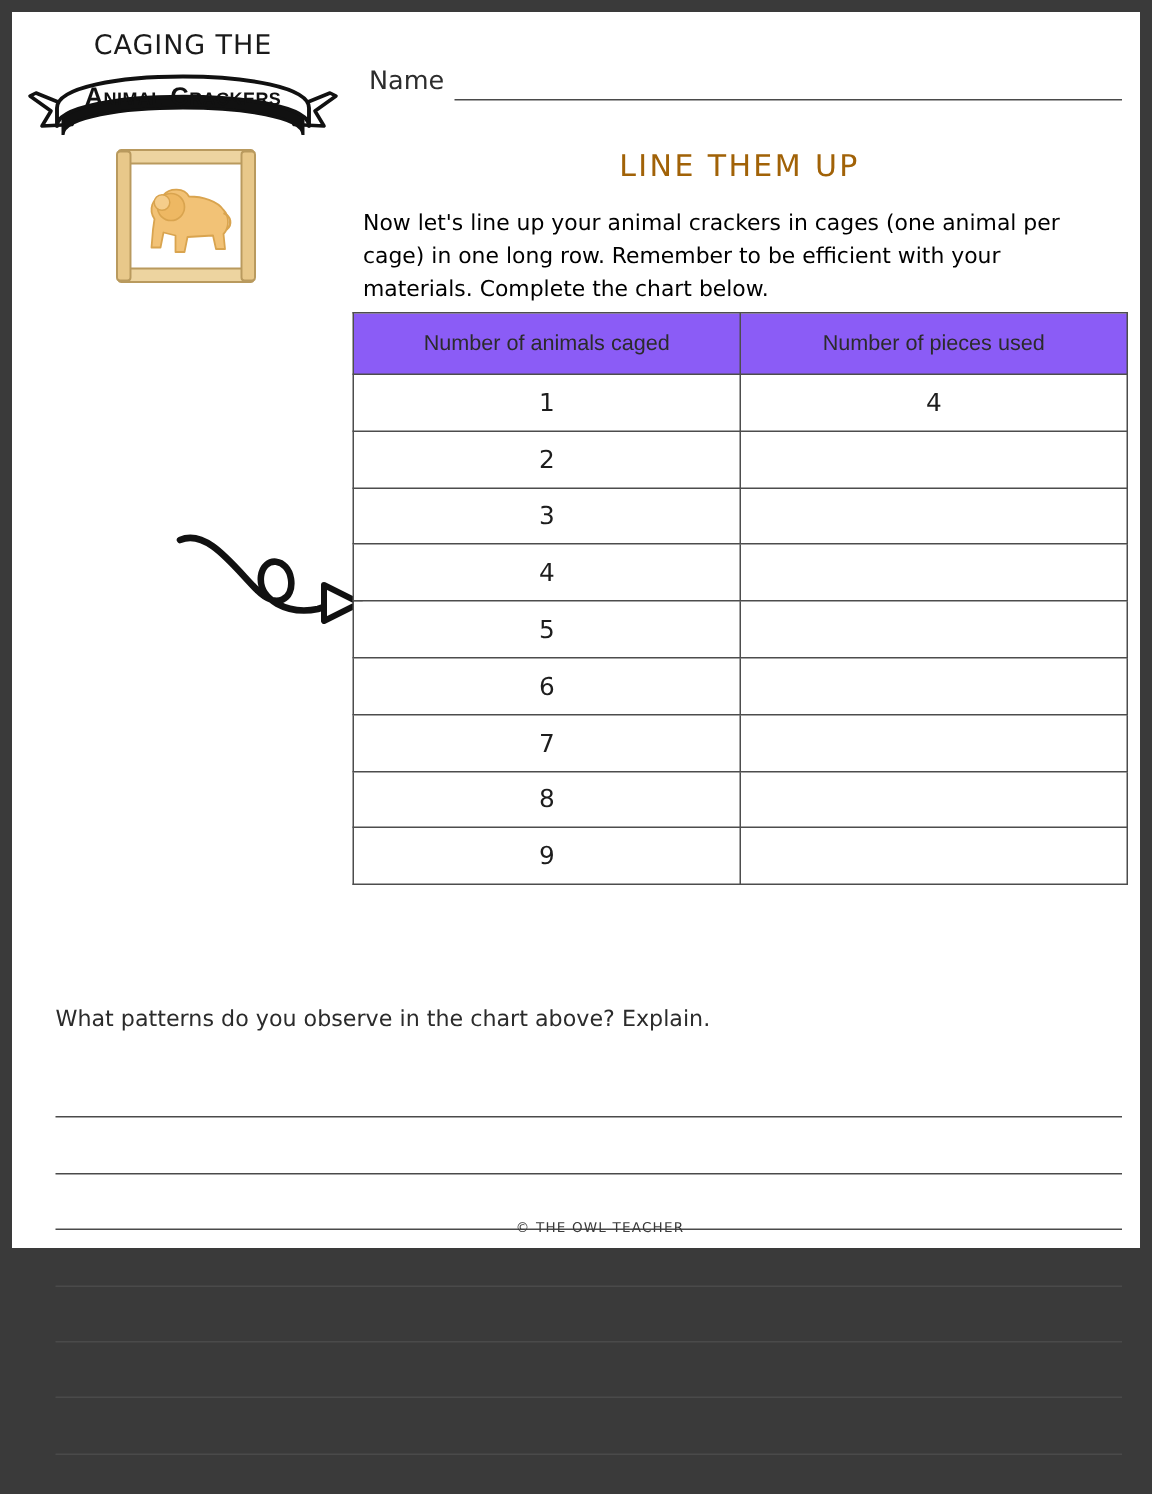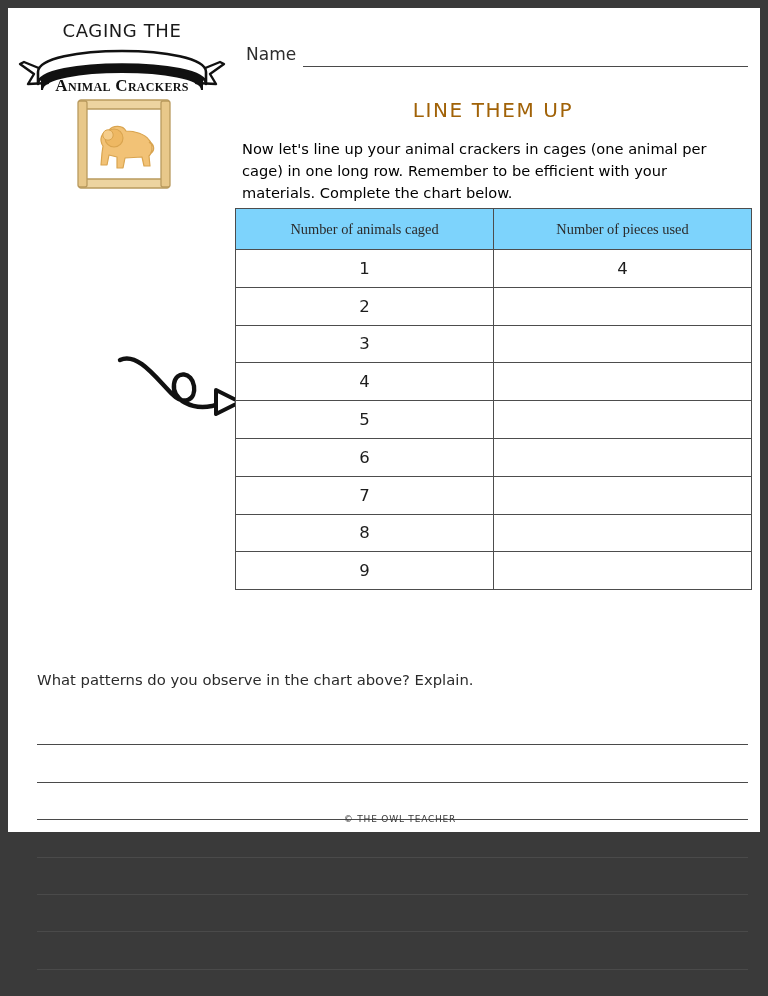--- a/index.html
+++ b/index.html
@@ -54,27 +54,26 @@
     top: 28px;
     width: 208px;
     height: 58px;
   }
   .banner-text {
     position: absolute;
     left: 0;
     top: 43px;
     width: 212px;
     text-align: center;
-    font-family: Liberation Serif, serif;
+    font-family: Liberation Sans, sans-serif;
     font-size: 17px;
     font-weight: bold;
     color: #111;
     font-variant: small-caps;
     letter-spacing: 0.3px;
-    margin-top: 21px;
   }
   .cage {
     position: absolute;
     left: 57px;
     top: 84px;
     width: 102px;
     height: 96px;
   }
 
   
@@ -154,24 +153,24 @@
     width: 514px;
     border-collapse: collapse;
     table-layout: fixed;
   }
   .chart th, .chart td {
     border: 1.6px solid #4d4d4d;
     text-align: center;
     padding: 0;
   }
   .chart th {
-    background: #7dd3fc;
+    background: #8b5cf6;
     height: 40px;
     font-weight: normal;
-    font-family: Liberation Serif, serif;
+    font-family: Liberation Sans, sans-serif;
     font-size: 14.4px;
     color: #2b2b2b;
   }
   .chart td {
     height: 36.8px;
     background: #ffffff;
     font-family: "DejaVu Sans", sans-serif;
     font-size: 16.5px;
     color: #1d1d1d;
   }

